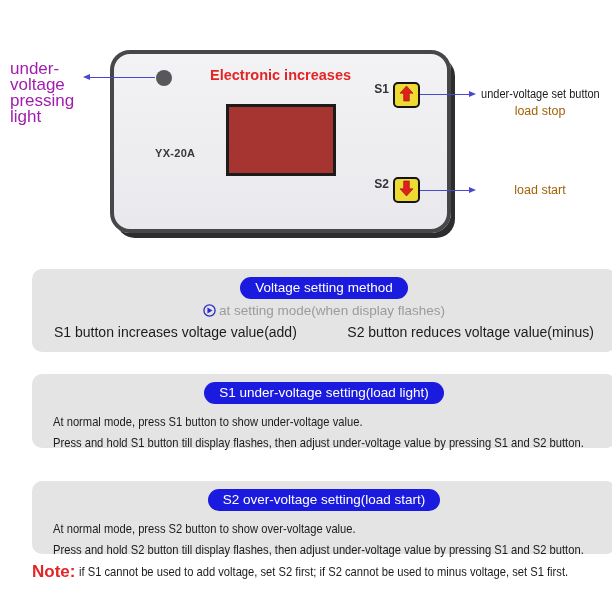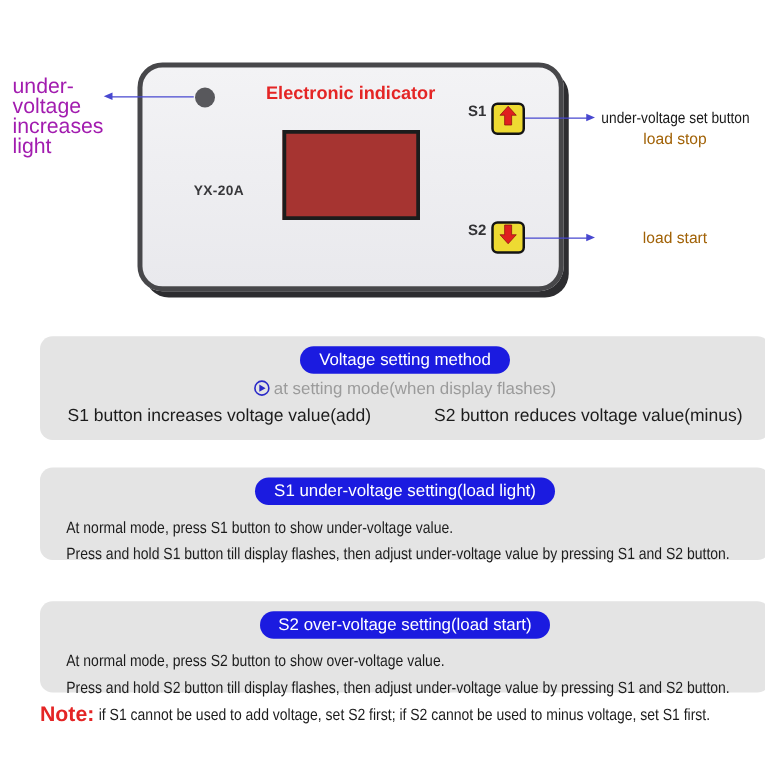--- a/index.html
+++ b/index.html
@@ -134,21 +134,21 @@
     font-size:17px; font-weight:bold; color:#e42525;
     margin-right:4px; vertical-align:-1px;
   }
   .note .note-body { font-size:13px; color:#1c1c1c; }
 </style>
 </head>
 <body>
 
 <div class="device">
   <span class="led"></span>
-  <div class="dev-title">Electronic indicator</div>
+  <div class="dev-title">Electronic increases</div>
 
   <div class="btn-group s1">
     <span class="btn-label">S1</span>
     <span class="push-btn">
       <span>
         <svg width="15" height="17" viewBox="0 0 15 17">
           <path d="M7.5 1 L14 8.2 H10.3 V16 H4.7 V8.2 H1 Z" fill="#e01f1f" stroke="#8a1010" stroke-width="0.6"></path>
         </svg>
       </span>
     </span>
@@ -164,21 +164,21 @@
         <svg width="15" height="17" viewBox="0 0 15 17">
           <path d="M7.5 16 L1 8.8 H4.7 V1 H10.3 V8.8 H14 Z" fill="#e01f1f" stroke="#8a1010" stroke-width="0.6"></path>
         </svg>
       </span>
     </span>
   </div>
 </div>
 
 <div class="indicator-label">
   <div>under-voltage</div>
-  <div>increases light</div>
+  <div>pressing light</div>
 </div>
 <div class="callout-line" style="left:89px; top:77px; width:66px;">
   <span class="ah-left"></span>
 </div>
 
 <div class="callout-line" style="left:420px; top:94px; width:50px;">
   <span class="ah-right"></span>
 </div>
 <div class="callout-text s1">
   <div><span class="condense-c">under-voltage set button</span></div>

